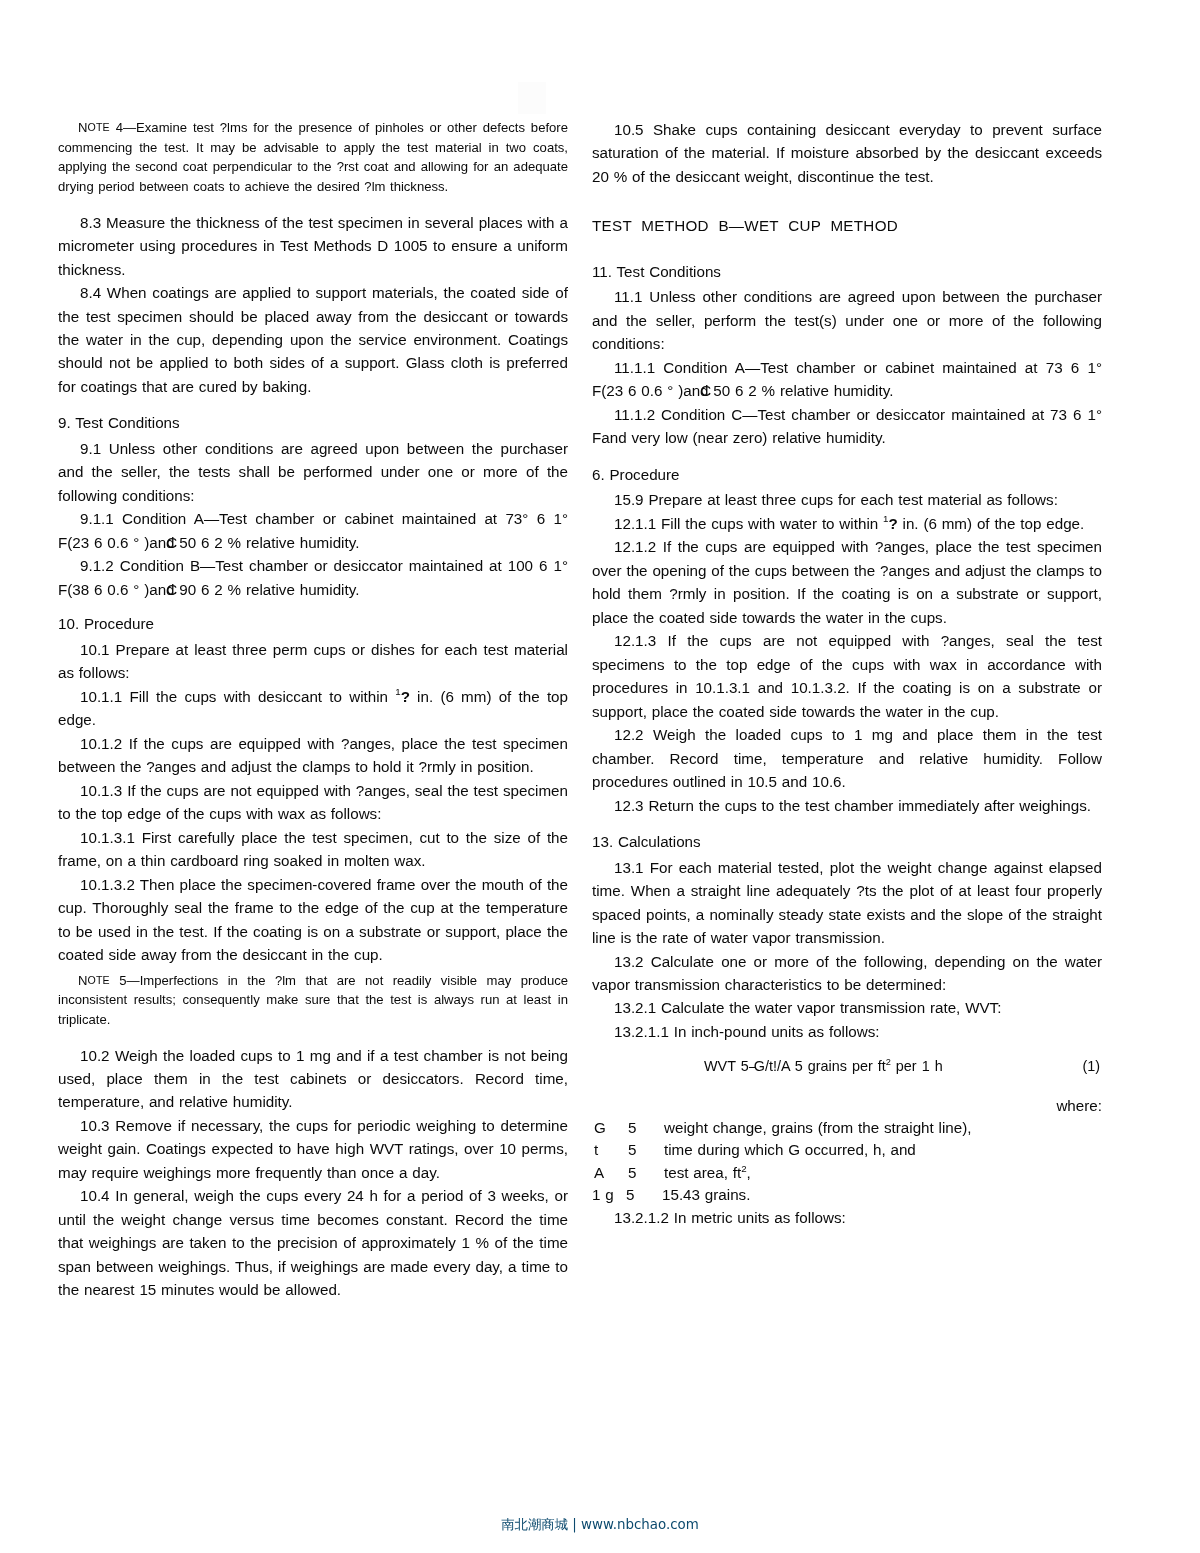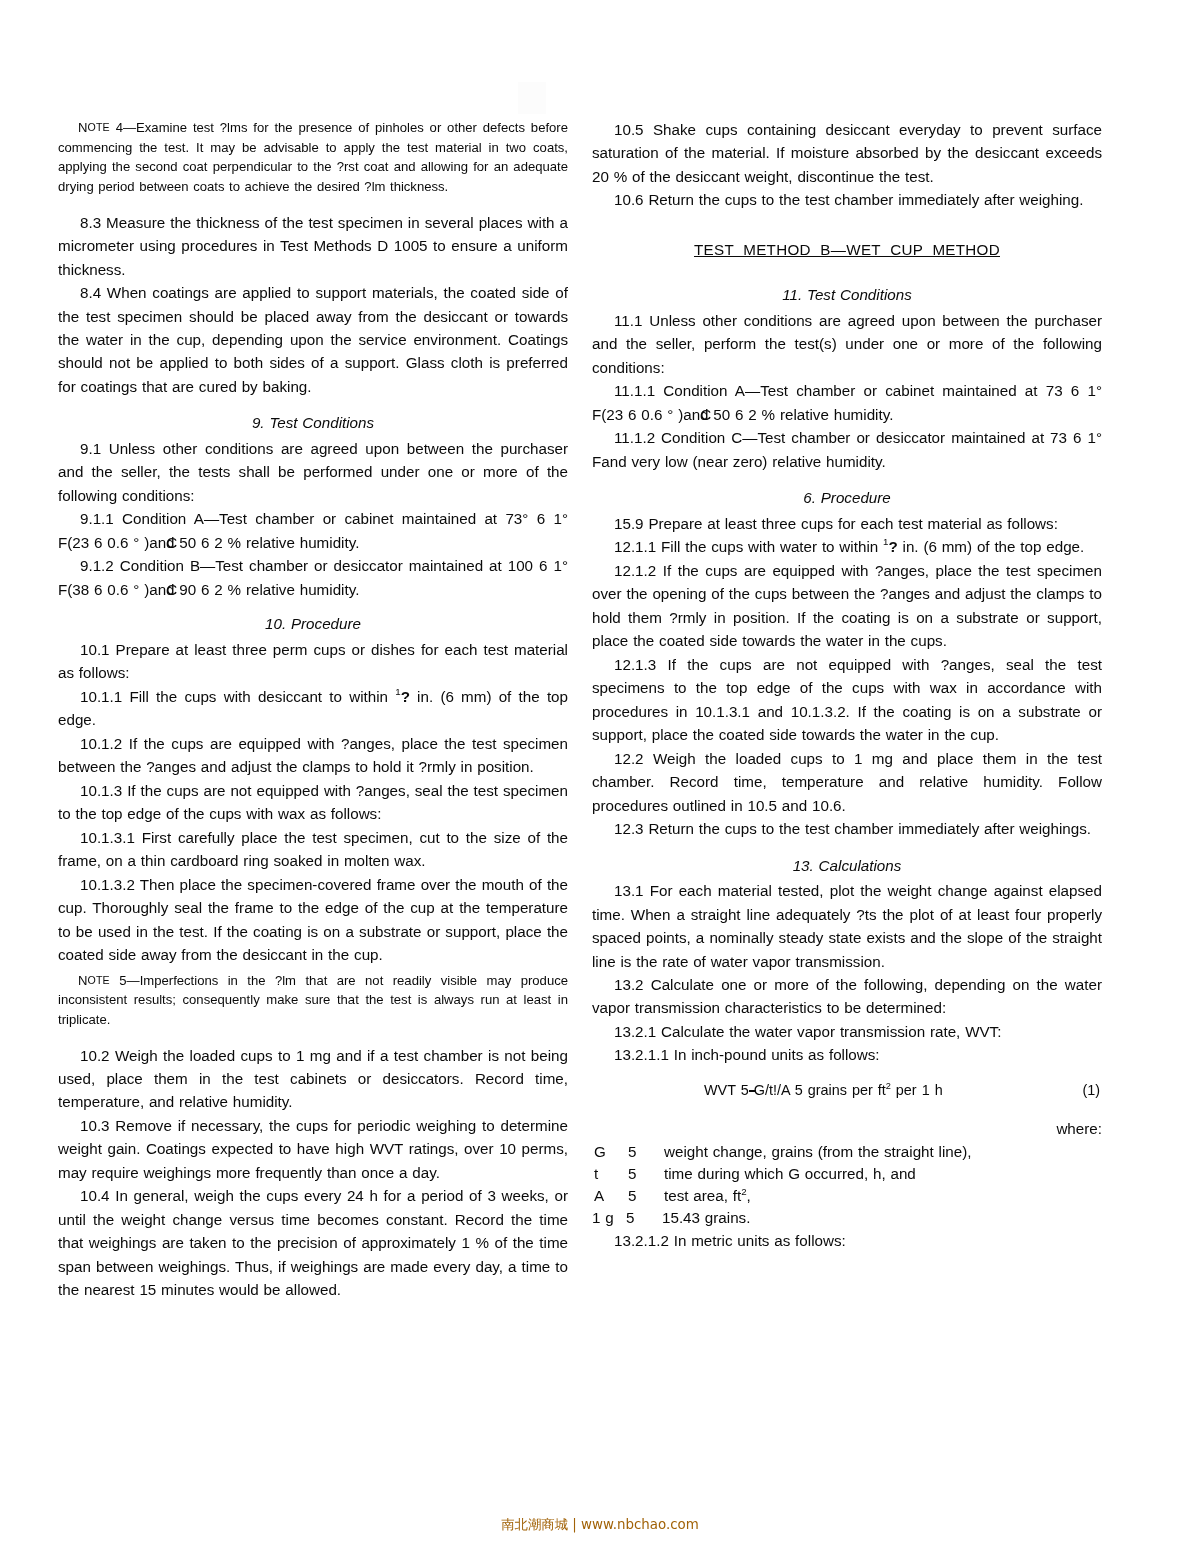--- a/index.html
+++ b/index.html
@@ -61,34 +61,32 @@
   .para {
     text-indent: 22px;
     margin-bottom: 0px;
   }
 
   
   .section-head {
     text-indent: 0;
     margin-top: 13px;
     margin-bottom: 2px;
-    text-align: center;
-    font-style: italic;
+    text-align: left;
   }
   .section-head.nogap { margin-top: 11px; }
 
   
   .method-title {
-    text-align: center;
+    text-align: left;
     letter-spacing: 0.3px;
     word-spacing: 5px;
     margin-top: 15px;
     margin-bottom: 15px;
     text-indent: 0;
-    text-decoration: underline;
   }
   .method-title.wide { margin-top: 26px; margin-bottom: 22px; }
 
   
   .note {
     font-size: 13.1px;
     line-height: 1.5;
     text-indent: 20px;
     text-align: justify;
     margin-top: 4px;
@@ -171,21 +169,21 @@
   .defdesc { flex: 1 1 auto; }
   .defrow.indent-sym .defsym { padding-left: 0px; }
 
   .footer {
     position: absolute;
     left: 0;
     top: 1516px;
     width: 1200px;
     text-align: center;
     font-size: 13.4px;
-    color: #a16207;
+    color: #0c4a6e;
     font-family: "DejaVu Sans", sans-serif;
   }
 </style>
 </head>
 <body>
 
 <div class="page">
 
   <div class="top-watermark"></div>
 
@@ -222,21 +220,20 @@
 
       <p class="para">10.2 Weigh the loaded cups to 1 mg and if a test chamber is not being used, place them in the test cabinets or desiccators. Record time, temperature, and relative humidity.</p>
       <p class="para">10.3 Remove if necessary, the cups for periodic weighing to determine weight gain. Coatings expected to have high WVT ratings, over 10 perms, may require weighings more frequently than once a day.</p>
       <p class="para">10.4 In general, weigh the cups every 24 h for a period of 3 weeks, or until the weight change versus time becomes constant. Record the time that weighings are taken to the precision of approximately 1 % of the time span between weighings. Thus, if weighings are made every day, a time to the nearest 15 minutes would be allowed.</p>
 
     </div>
 
     <div class="col col-right">
 
       <p class="para">10.5 Shake cups containing desiccant everyday to prevent surface saturation of the material. If moisture absorbed by the desiccant exceeds 20 % of the desiccant weight, discontinue the test.</p>
-      <p class="para">10.6 Return the cups to the test chamber immediately after weighing.</p>
 
       <p class="method-title wide">TEST METHOD B—WET CUP METHOD</p>
 
       <p class="section-head">11. Test Conditions</p>
 
       <p class="para">11.1 Unless other conditions are agreed upon between the purchaser and the seller, perform the test(s) under one or more of the following conditions:</p>
 
       <p class="para"><span>11.1.1 Condition A—Test chamber or cabinet maintained at 73 6 1° F(23 6 0.6 ° </span><span class="overlap">C</span><span>)</span><span>and 50 6 2 % relative humidity.</span></p>
 
       <p class="para">11.1.2 Condition C—Test chamber or desiccator maintained at 73 6 1° Fand very low (near zero) relative humidity.</p>

